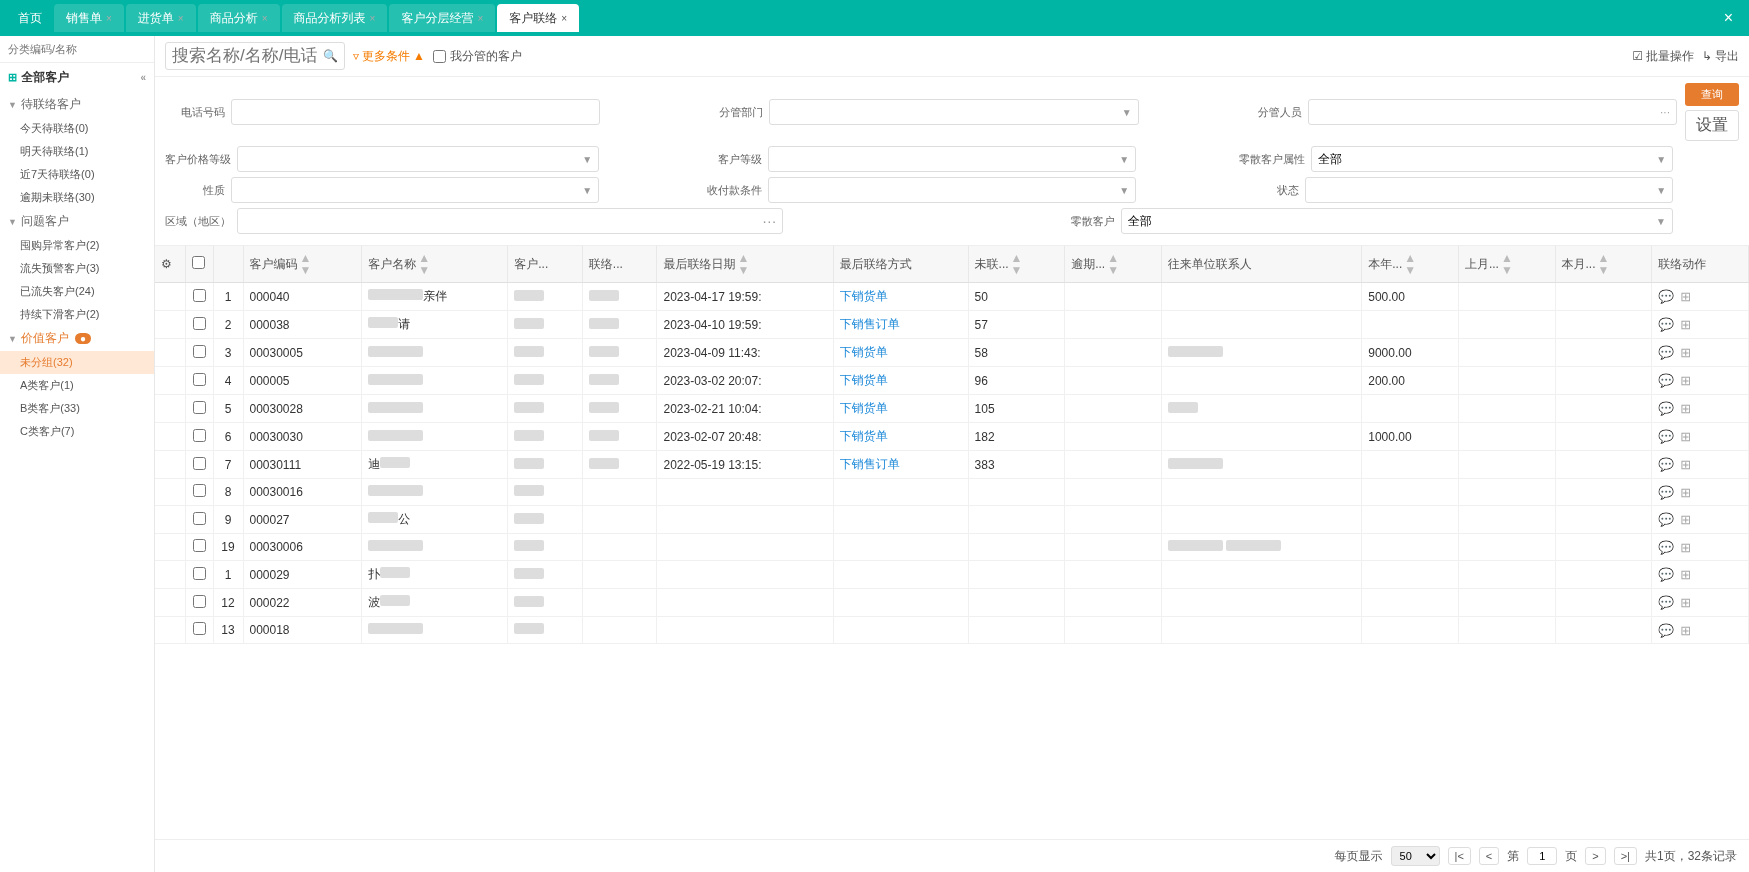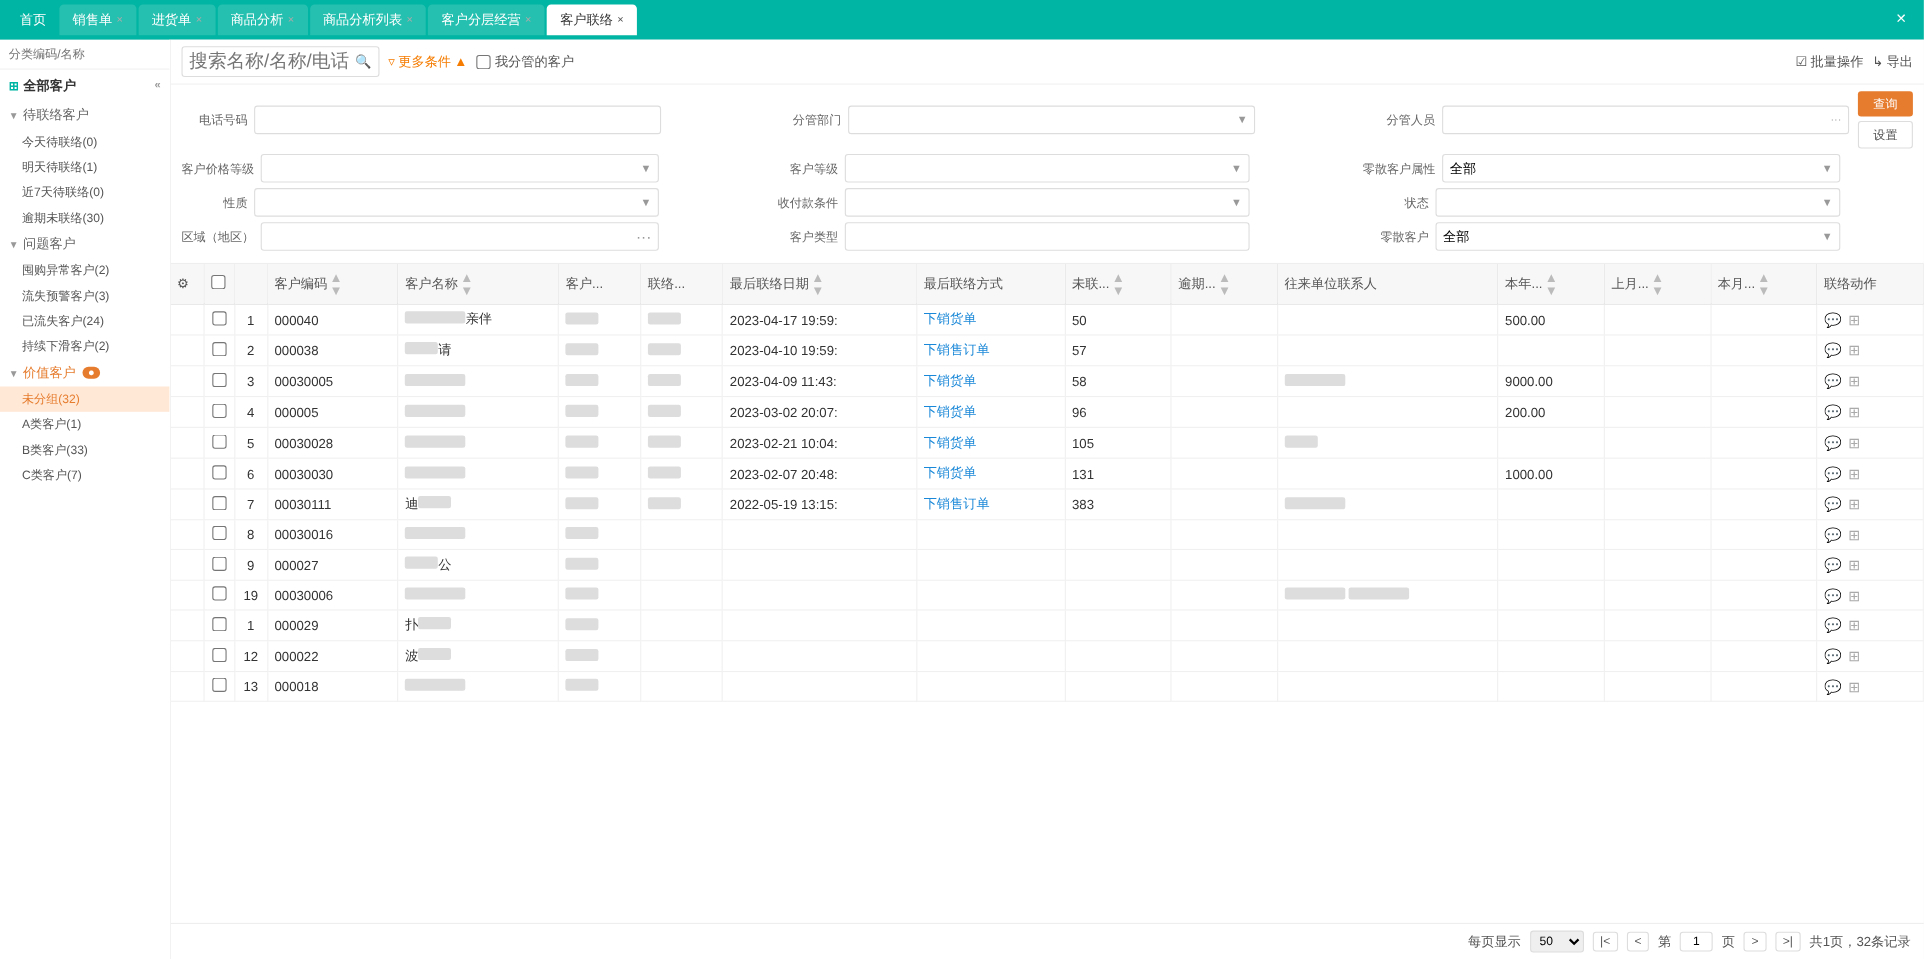--- a/index.html
+++ b/index.html
@@ -212,21 +212,21 @@
       cursor: pointer;
       font-size: 11px;
     }
     .btn-reset {
       background: #fff;
       color: #555;
       border: 1px solid #ddd;
       border-radius: 3px;
       padding: 4px 10px;
       cursor: pointer;
-      font-size: 11px;
+      font-size: 16px;
     }
     .filter-more-dots { color: #999; cursor: pointer; font-size: 14px; }
 
     
     .table-container {
       flex: 1;
       overflow: auto;
       background: #fff;
     }
     table {
@@ -492,27 +492,20 @@
       </div>
       <div class="filter-row">
         <div class="filter-field">
           <span class="filter-label">区域（地区）</span>
           <div class="filter-select" style="flex:2">
             <span></span>
             <span class="filter-more-dots">···</span>
           </div>
         </div>
         <div style="flex:0.2"></div>
-        <div class="filter-field">
-          <span class="filter-label">客户类型</span>
-          <div class="filter-select">
-            <span></span>
-            <span class="filter-select-arrow"></span>
-          </div>
-        </div>
         <div style="flex:0.2"></div>
         <div class="filter-field">
           <span class="filter-label">零散客户</span>
           <div class="filter-select">
             <span>全部</span>
             <span class="filter-select-arrow">▼</span>
           </div>
         </div>
         <div style="min-width:58px"></div>
       </div>
@@ -727,21 +720,21 @@
             <tr>
     <td></td>
     <td class="col-check"><input type="checkbox" style=""></td>
     <td class="col-num">6</td>
     <td>00030030</td>
     <td><span style="background:#ddd;border-radius:2px;color:transparent;display:inline-block;min-width:55px;height:11px;">&nbsp;&nbsp;&nbsp;&nbsp;&nbsp;&nbsp;&nbsp;&nbsp;</span></td>
     <td><span style="background:#ddd;border-radius:2px;color:transparent;display:inline-block;min-width:30px;height:11px;">&nbsp;&nbsp;&nbsp;</span></td>
     <td><span style="background:#ddd;border-radius:2px;color:transparent;display:inline-block;min-width:30px;height:11px;">&nbsp;&nbsp;&nbsp;</span></td>
     <td>2023-02-07 20:48:</td>
     <td><a class="link-text">下销货单</a></td>
-    <td>131</td>
+    <td>182</td>
     <td></td>
     <td></td>
     <td>1000.00</td>
     <td></td>
     <td></td>
     <td>
       <div class="action-icons">
         <span class="action-icon" style="color:#aaa">💬</span>
         <span class="action-icon" style="color:#aaa">⊞</span>
       </div>

